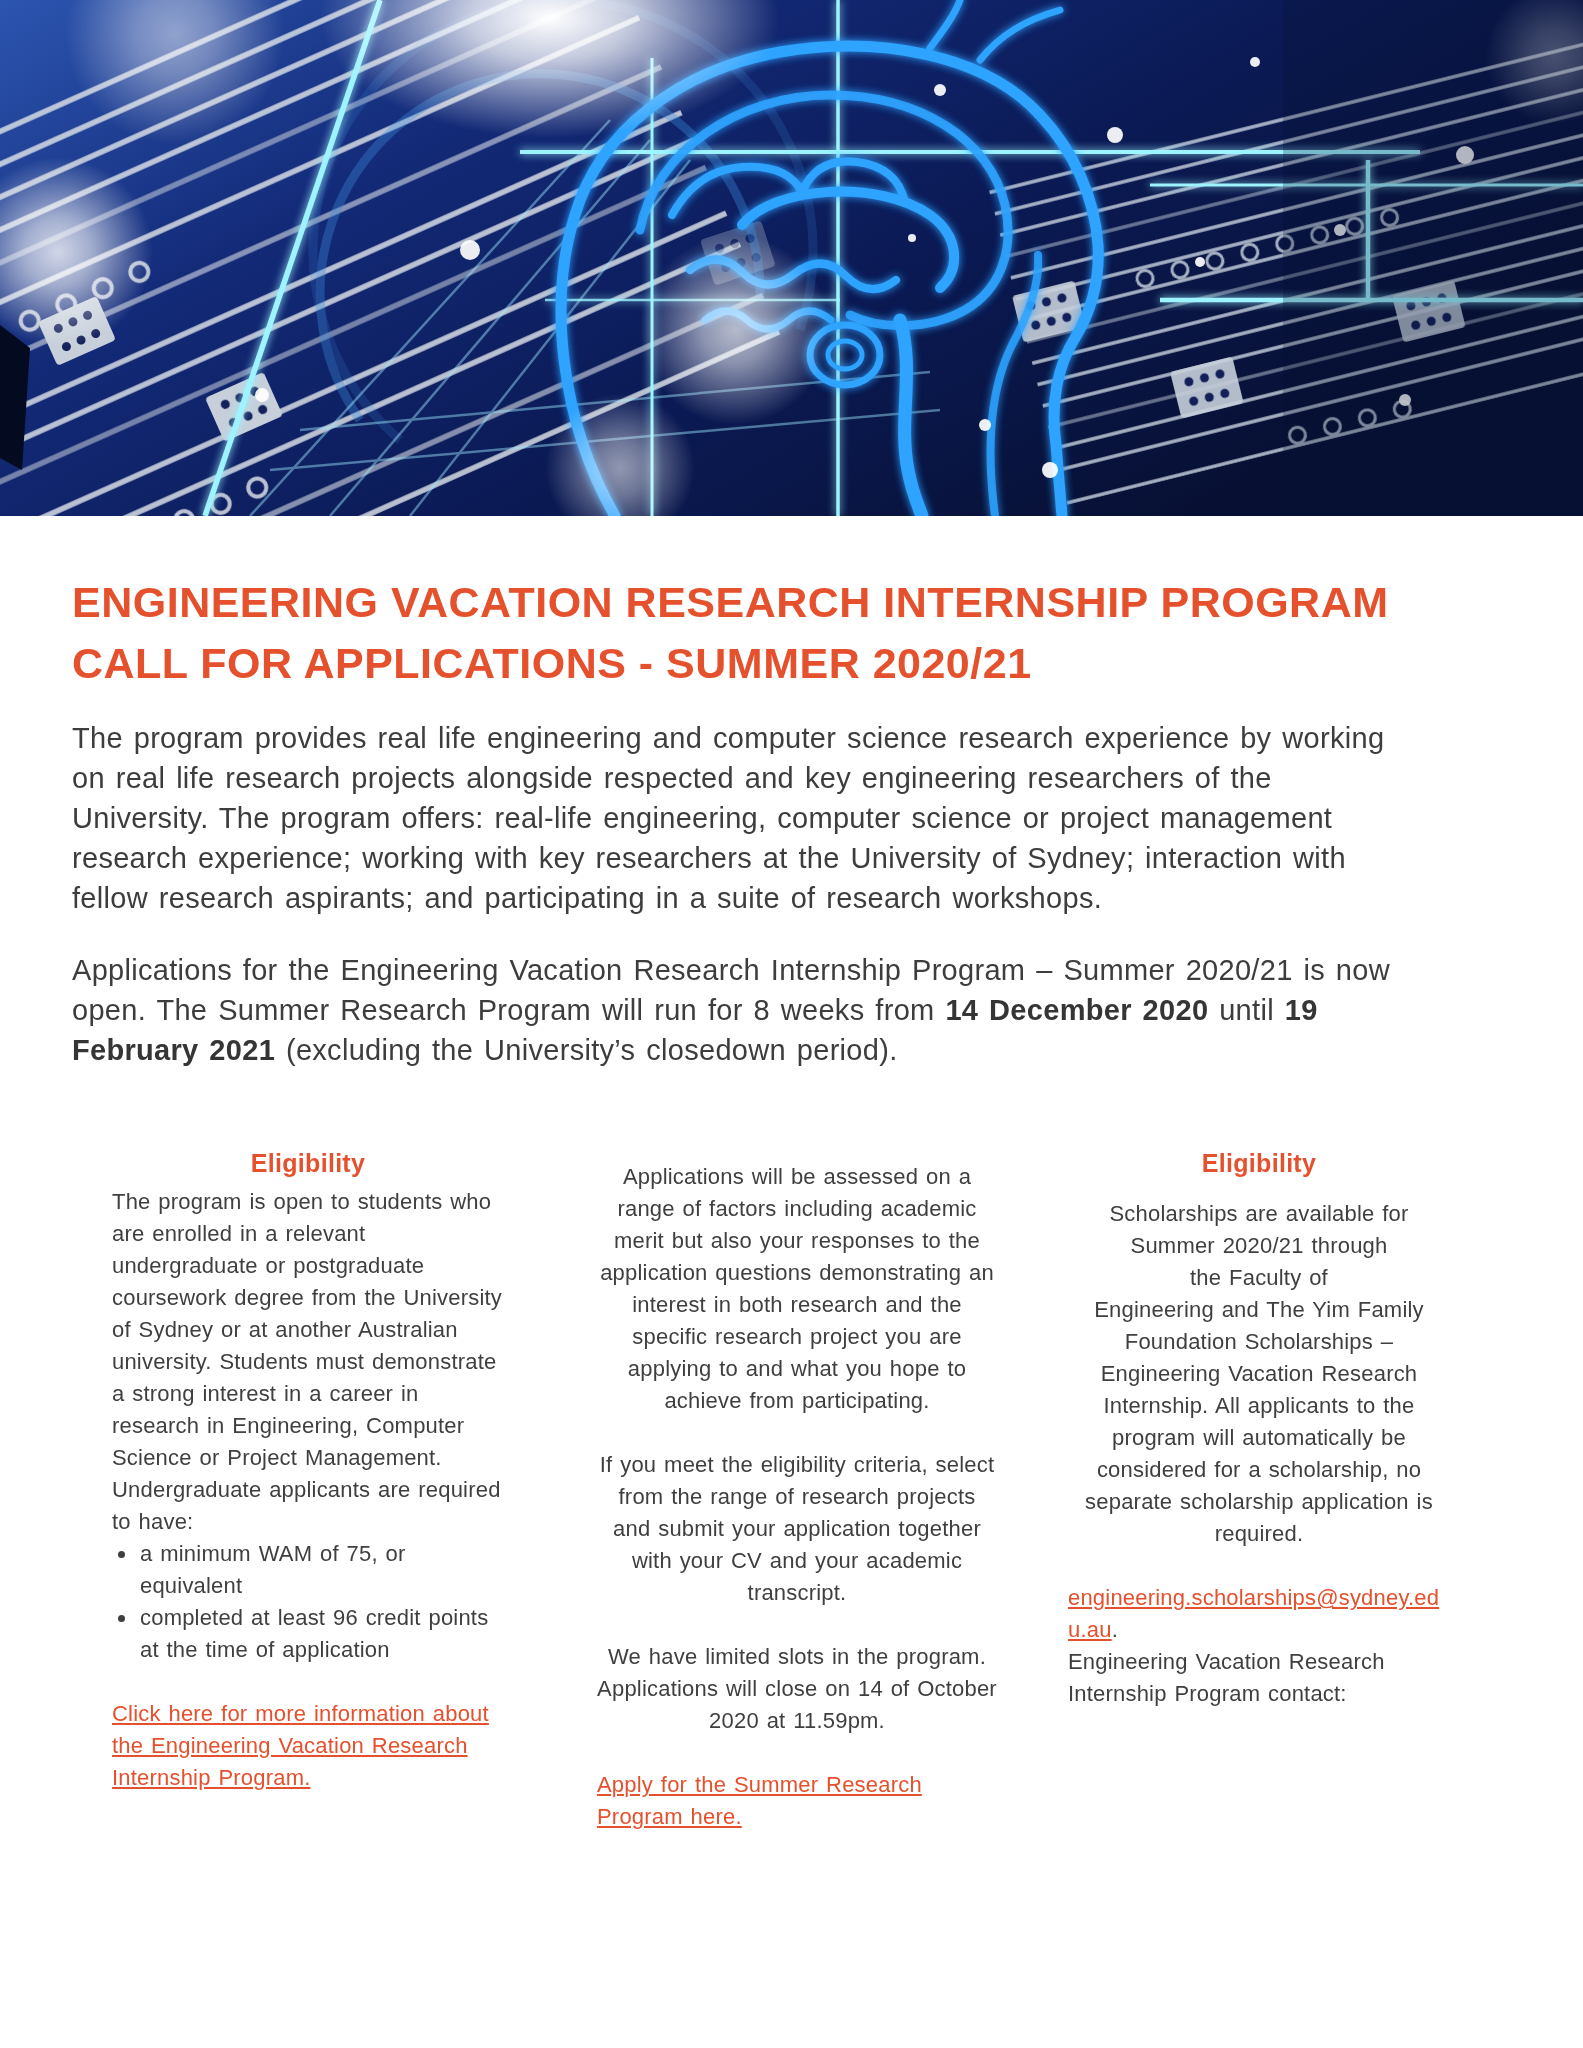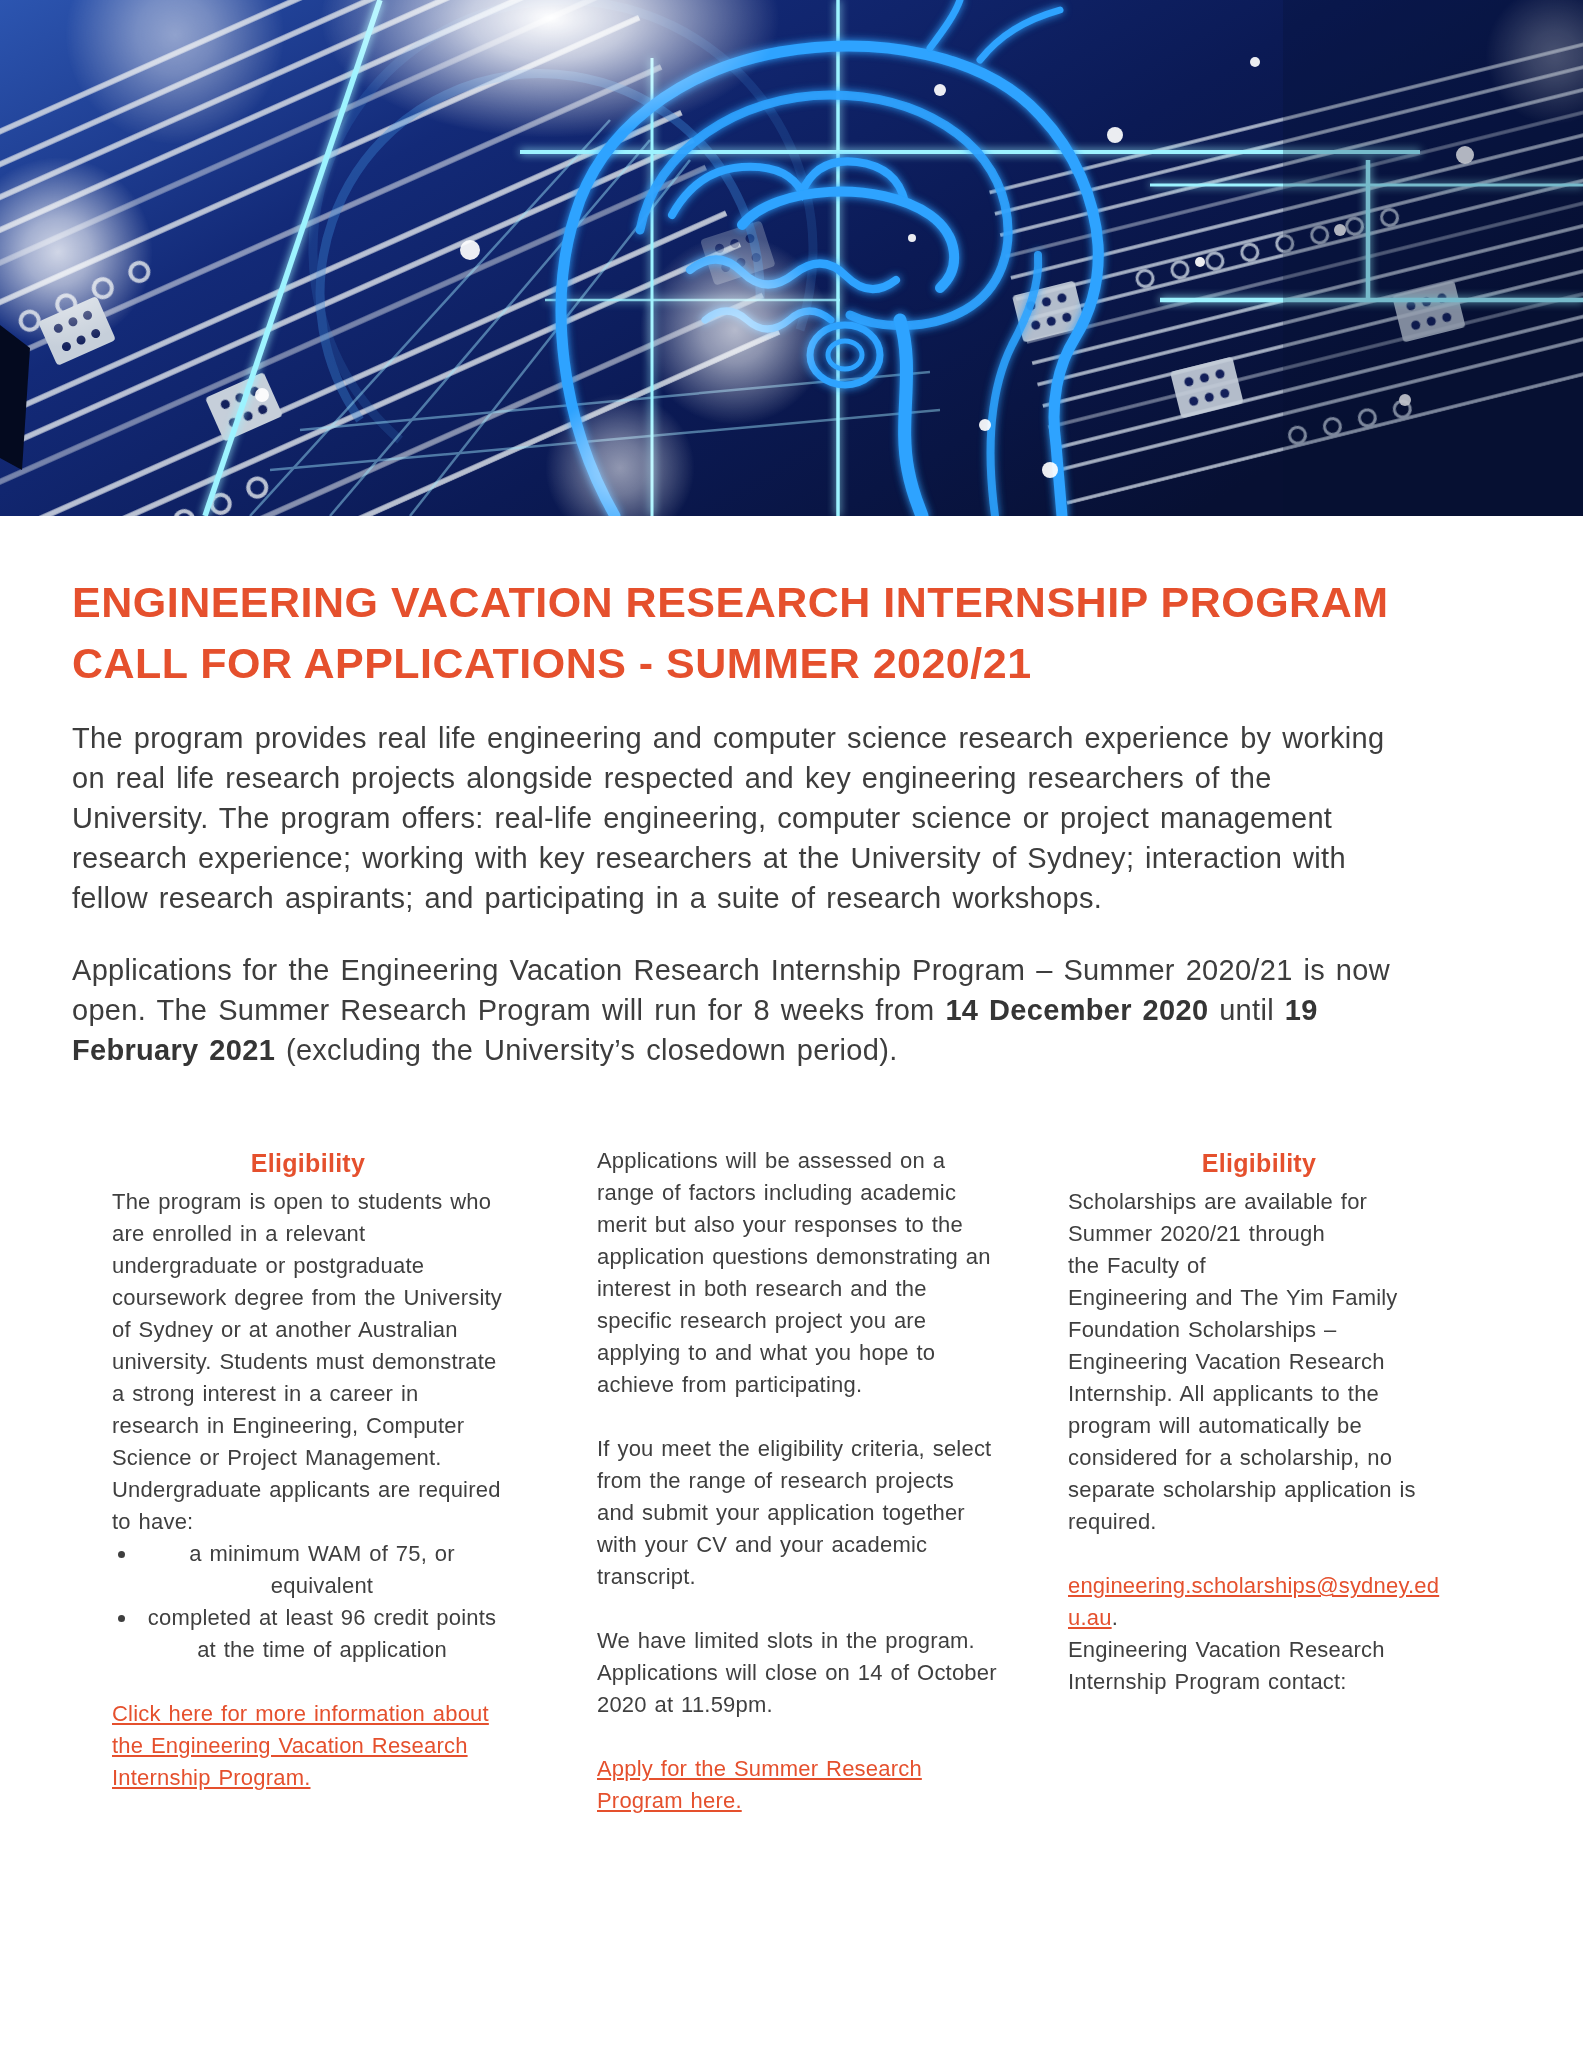--- a/index.html
+++ b/index.html
@@ -19,23 +19,23 @@
   .intro { position:absolute; left:72px; width:1340px; font-size:29px; line-height:40px; letter-spacing:.3px; word-spacing:2.5px; color:#3d3d3d; }
   .intro-1 { top:718px; }
   .intro-2 { top:950px; }
   .intro b { font-weight:bold; color:#353535; }
 
   .col { position:absolute; top:1145px; font-size:22px; line-height:32px; letter-spacing:.2px; word-spacing:1.5px; color:#3f3f3f; }
   .col-1 { left:112px;  width:392px; }
   .col-2 { left:597px;  width:400px; }
   .col-3 { left:1068px; width:382px; }
   .col h2 { color:#e5502d; font-size:25px; line-height:37px; font-weight:bold; margin:0 0 4px 0; letter-spacing:.3px;text-align:center; }
-  .col p { margin:0 0 32px 0; }
+  .col p { margin:16px 0 32px 0;text-align:center; }
   .col ul { margin:0; padding-left:26px; list-style:disc; }
-  .col li { padding-left:2px;text-align:center; }
+  .col li { padding-left:2px; }
   .gap { height:32px; }
   a.flyer-link { color:#e5502d; text-decoration:underline; cursor:pointer; overflow-wrap:anywhere; }
   .seg { display:block; }
   .suffix { color:#3f3f3f; text-decoration:none; }
 </style>
 </head>
 <body>
 
 <div class="hero">
   <svg viewBox="0 0 1583 516" preserveAspectRatio="none">

